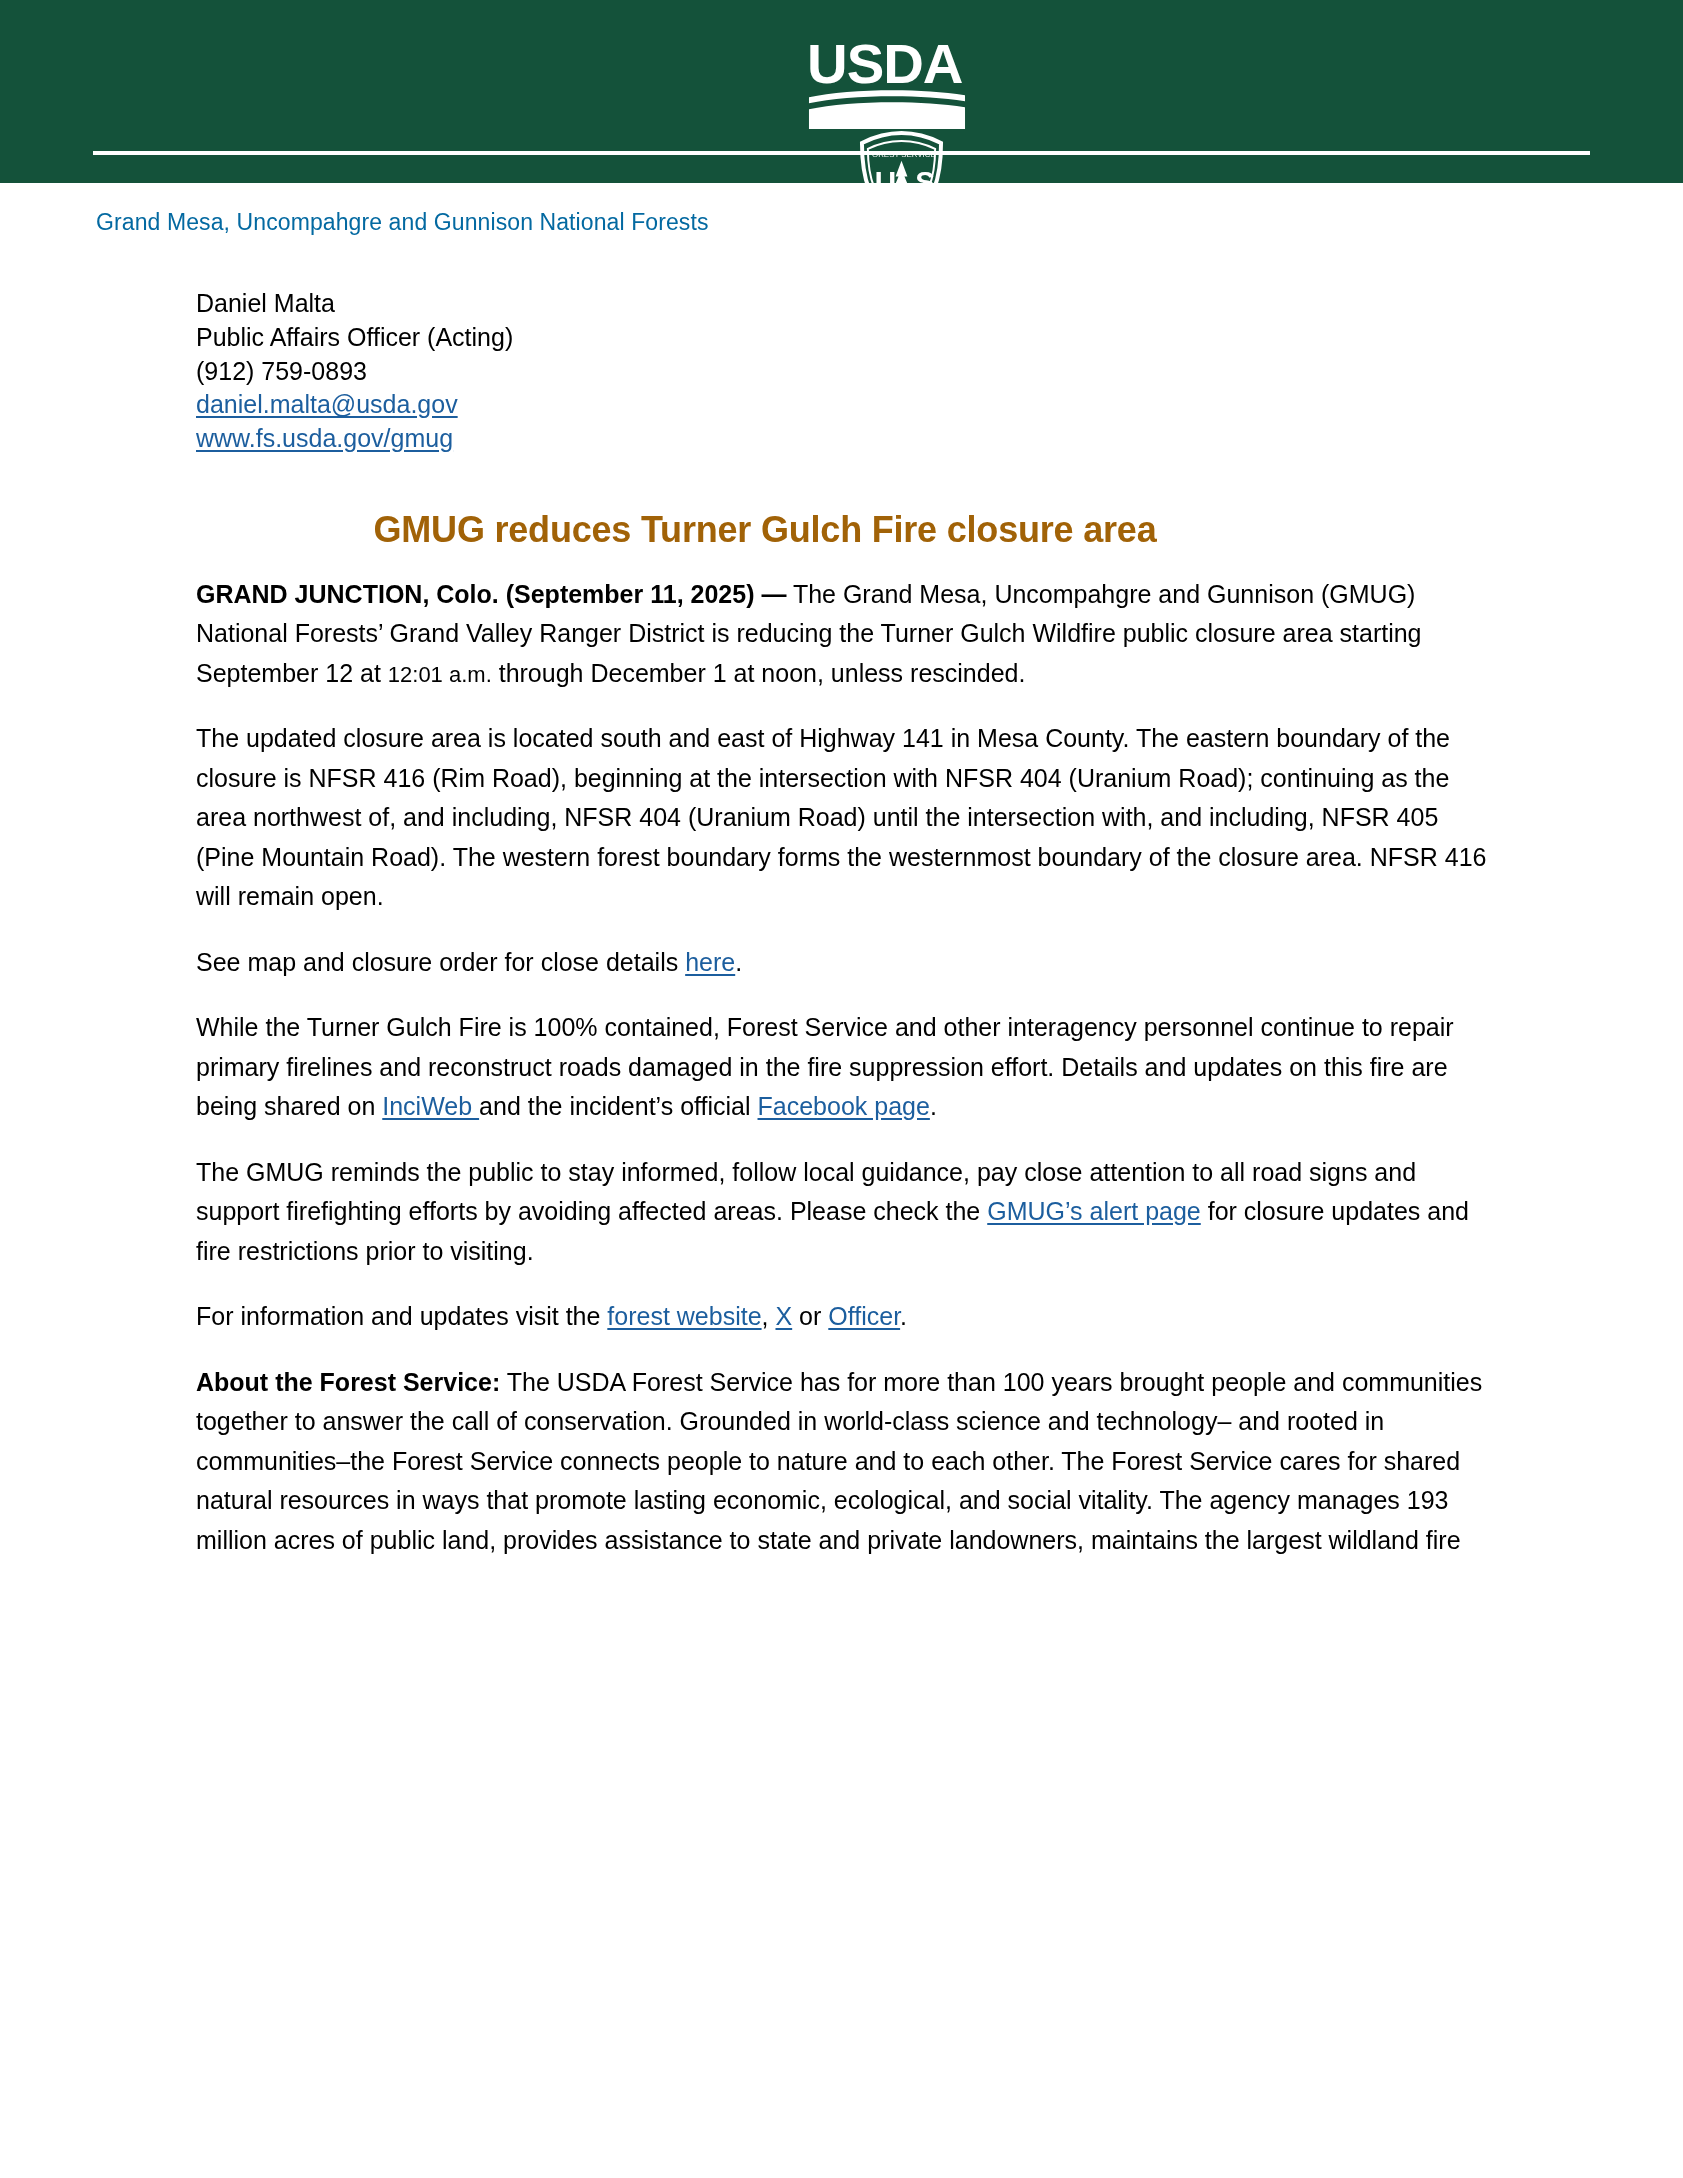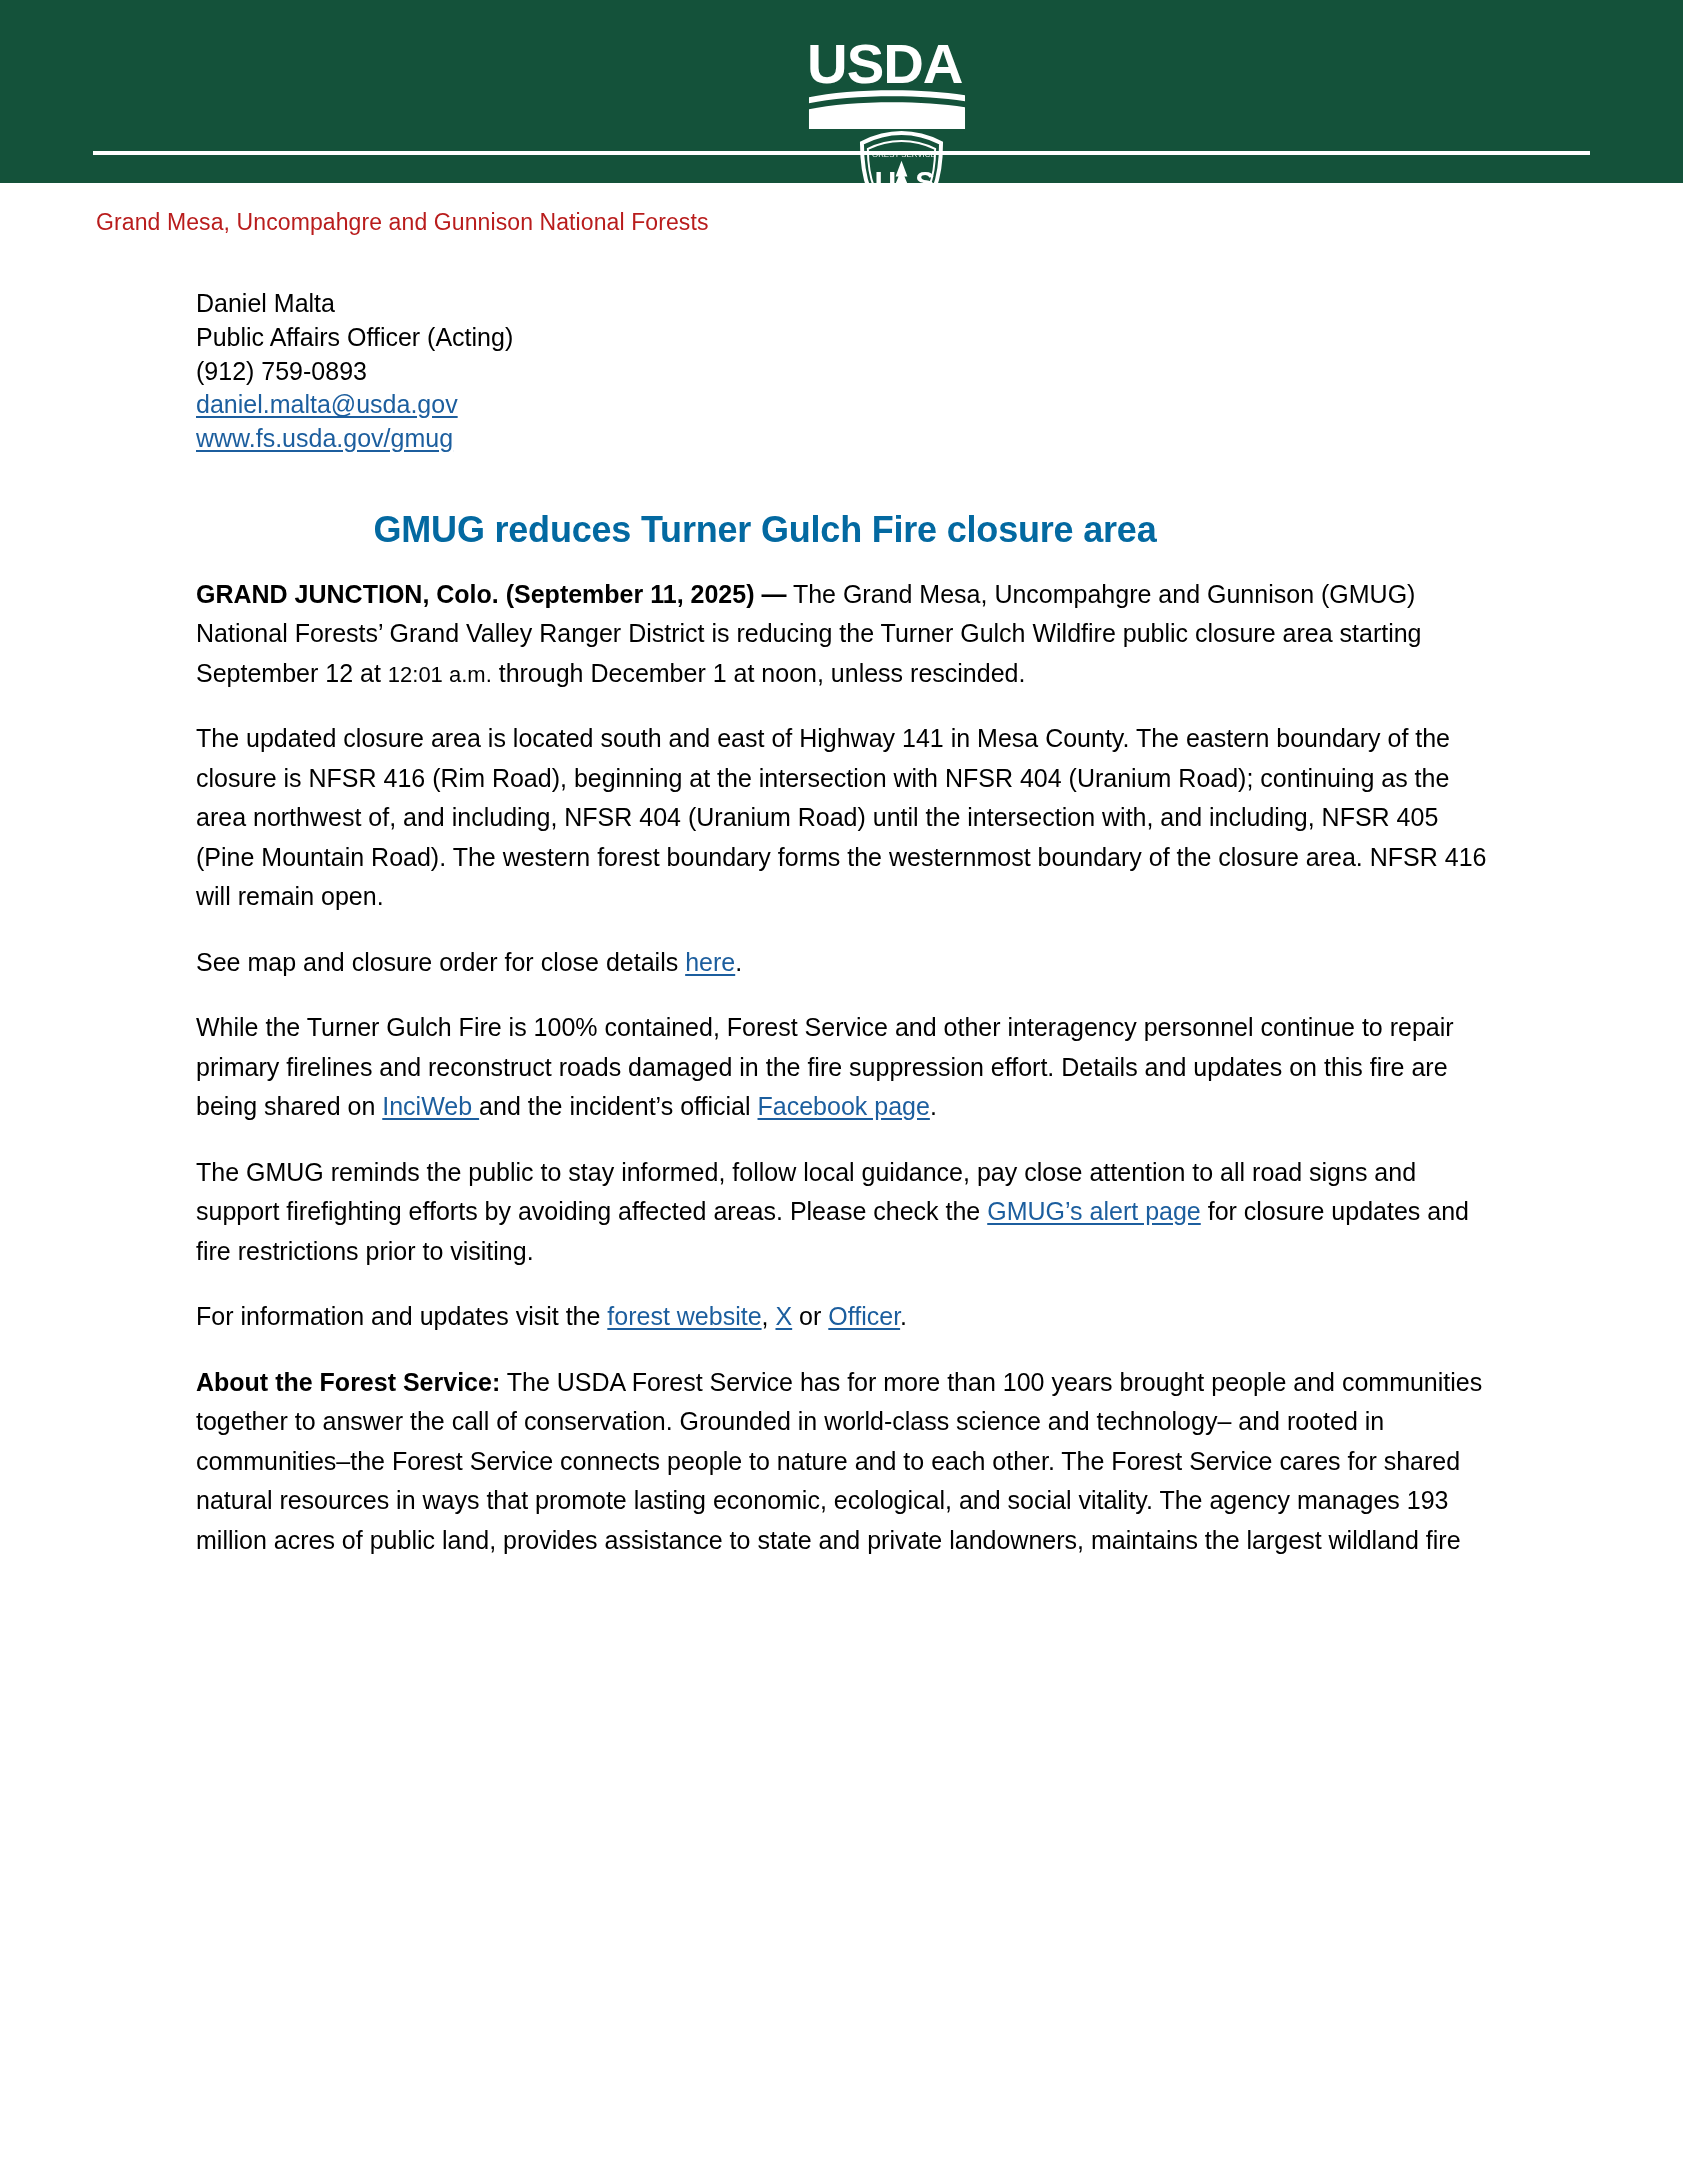--- a/index.html
+++ b/index.html
@@ -65,21 +65,21 @@
     bottom: 28px;
     height: 4px;
     background: #ffffff;
   }
 
   
   .doc {
     padding: 0;
   }
   .forest-line {
-    color: #b91c1c;
+    color: #0369a1;
     font-size: 23px;
     padding: 26px 0 0 96px;
     letter-spacing: 0.1px;
   }
   .release-title {
     text-align: center;
     color: #14523a;
     font-size: 41px;
     font-weight: bold;
     margin-top: 36px;
@@ -94,21 +94,21 @@
     line-height: 1.35;
   }
   .contact-block div { white-space: nowrap; }
   a.doclink {
     color: #1c5e9e;
     text-underline-offset: 3px;
   }
 
   .headline {
     text-align: center;
-    color: #0369a1;
+    color: #a16207;
     font-size: 36px;
     font-weight: bold;
     margin-top: 53px;
     padding-right: 153px;
     letter-spacing: -0.2px;
   }
 
   .body-col {
     padding-left: 196px;
     padding-right: 188px;

